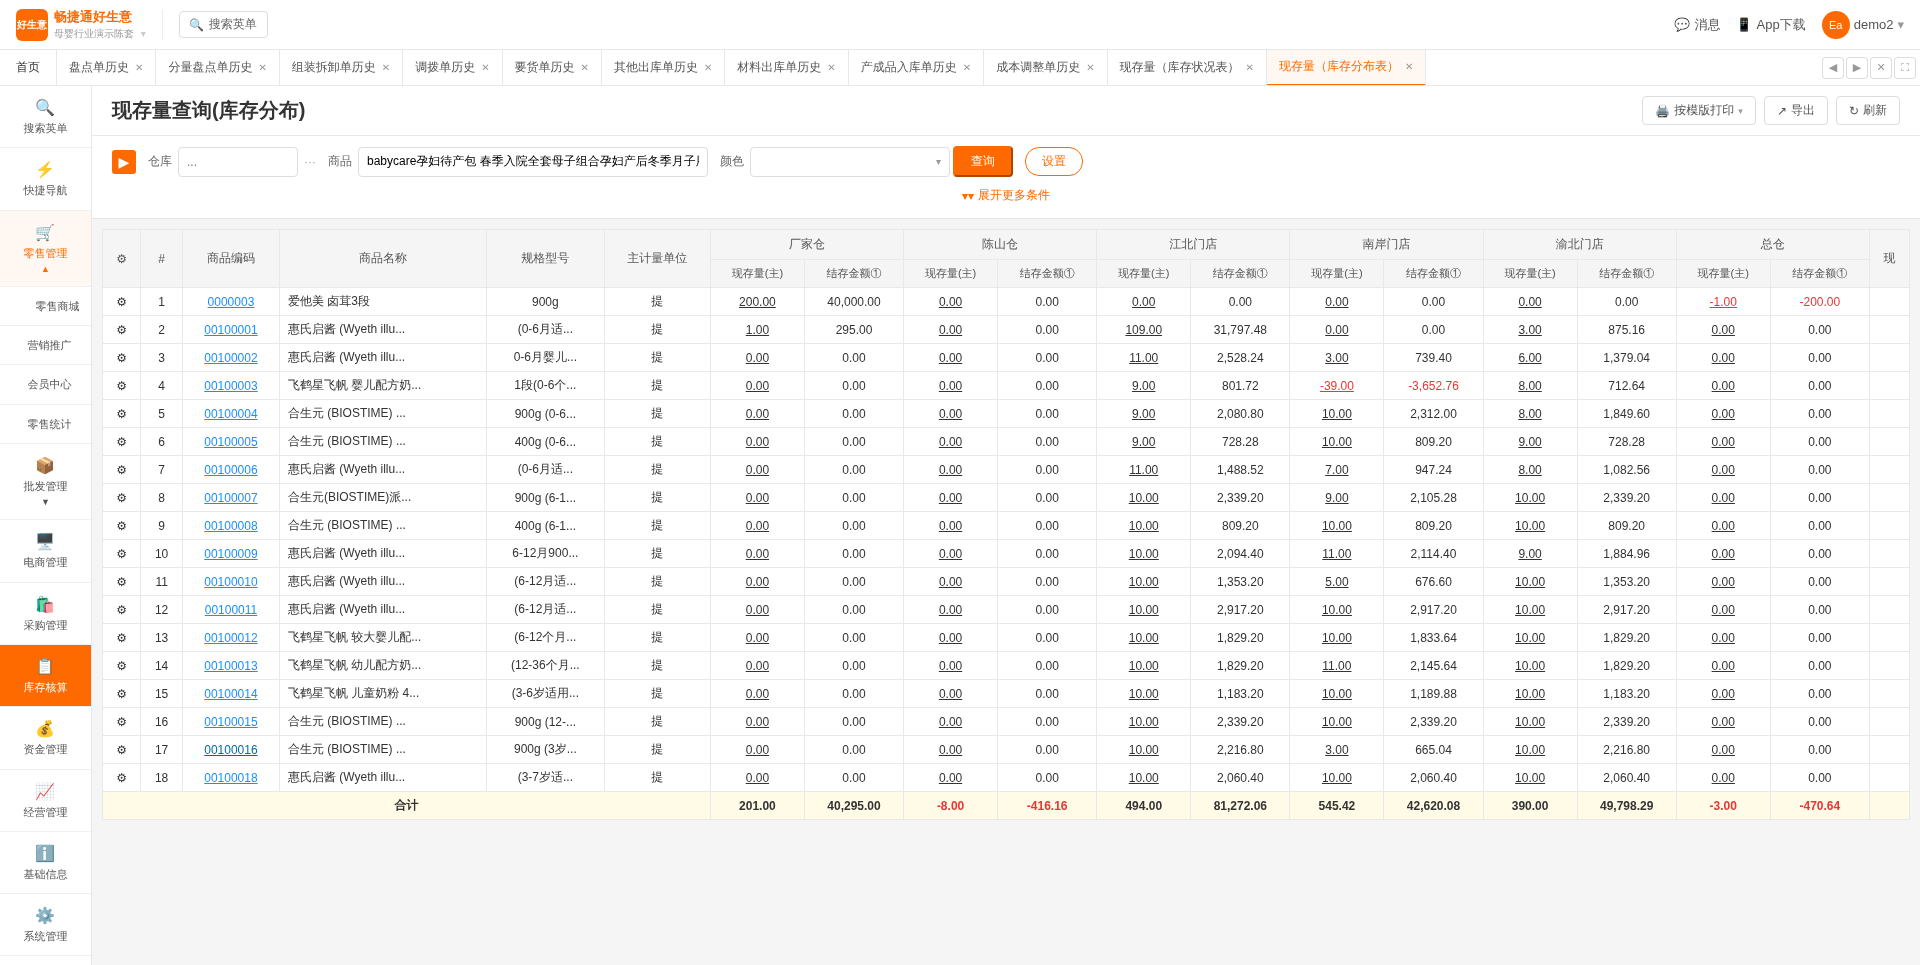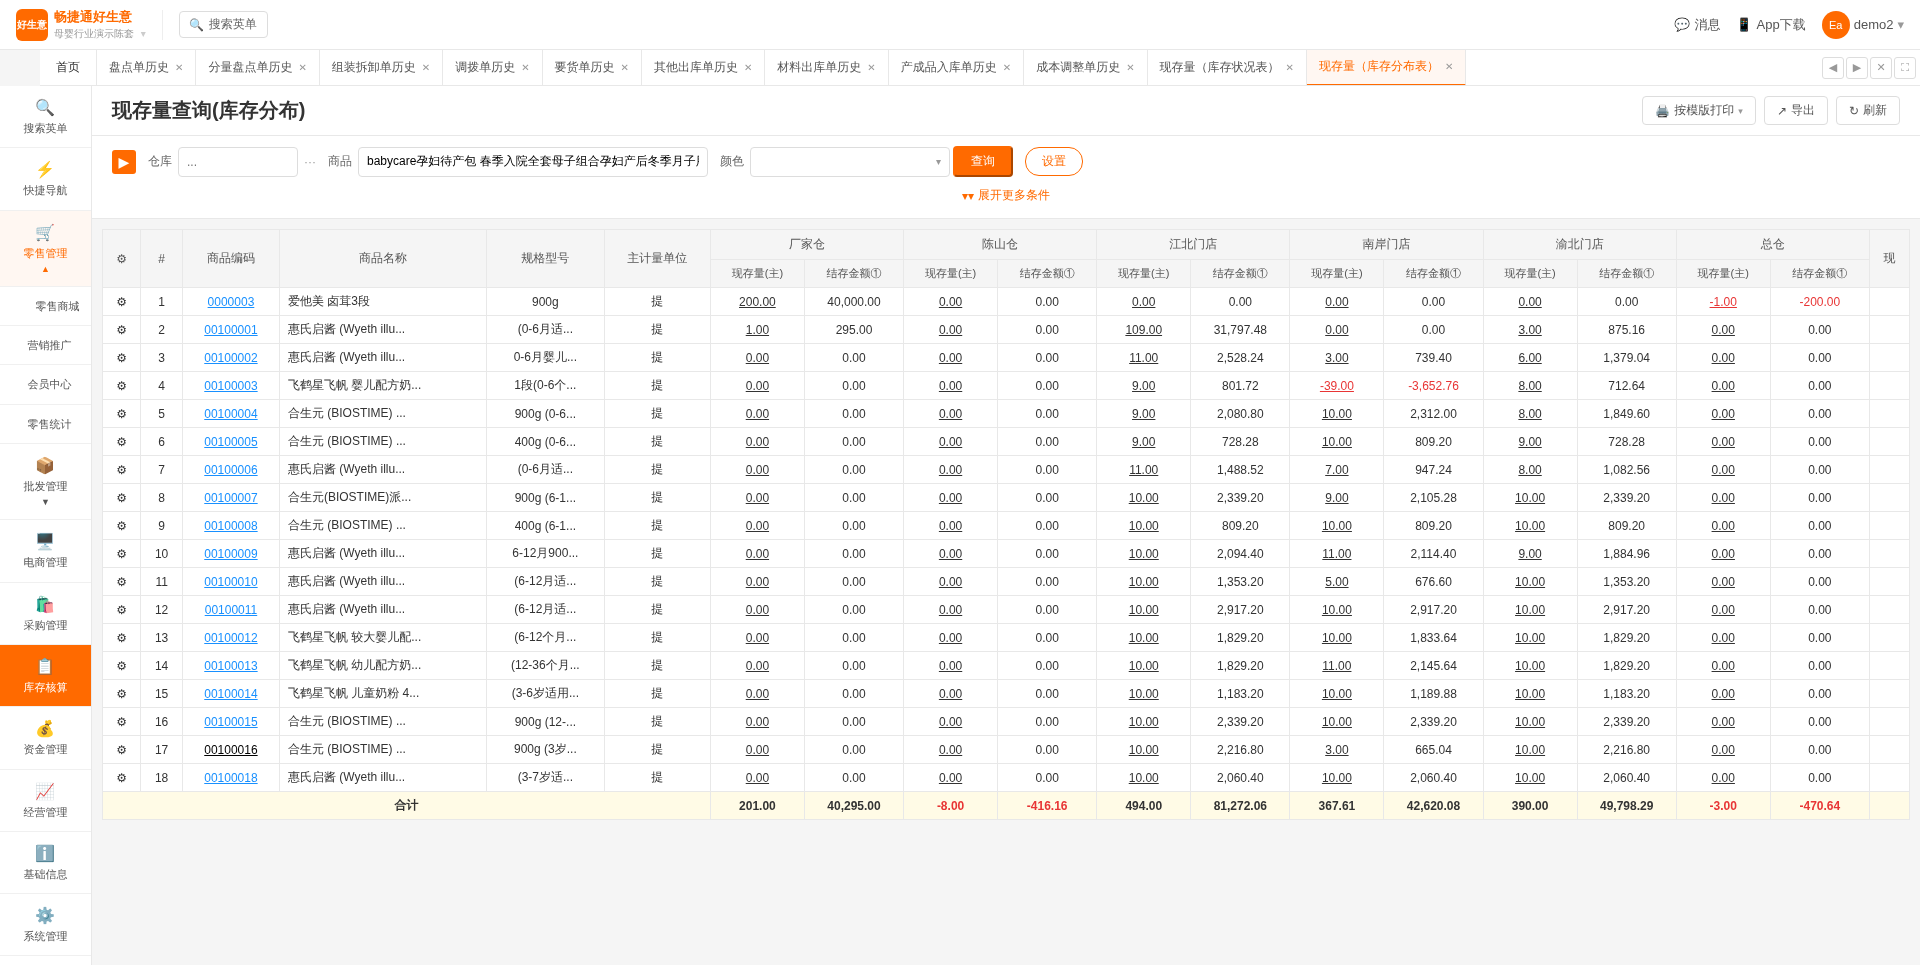--- a/index.html
+++ b/index.html
@@ -24,21 +24,20 @@
     .avatar { width: 28px; height: 28px; border-radius: 50%; background: #ff6a00; display: flex; align-items: center; justify-content: center; color: white; font-size: 11px; }
 
     
     .nav-tabs {
       height: 36px;
       background: #fff;
       display: flex;
       align-items: center;
       border-bottom: 1px solid #e8e8e8;
       overflow: hidden;
-      margin-left: 40px;
     }
     .nav-tab {
       height: 36px;
       display: flex;
       align-items: center;
       padding: 0 12px;
       font-size: 12px;
       cursor: pointer;
       white-space: nowrap;
       border-right: 1px solid #e8e8e8;
@@ -673,21 +672,21 @@
     <td class="">2,339.20</td>
     <td class="underline">10.00</td>
     <td>2,339.20</td>
     <td class="underline ">0.00</td>
     <td class="">0.00</td>
     <td></td>
   </tr>
             <tr>
     <td class="gear-cell">⚙</td>
     <td>17</td>
-    <td class="underline" style="color:#000000;">00100016</td>
+    <td class="underline" style="color:#0369a1;">00100016</td>
     <td class="text-left" style="max-width:160px;overflow:hidden;text-overflow:ellipsis;">合生元 (BIOSTIME) ...</td>
     <td>900g (3岁...</td>
     <td>提</td>
     <td class="underline">0.00</td>
     <td>0.00</td>
     <td class="underline">0.00</td>
     <td>0.00</td>
     <td class="underline">10.00</td>
     <td>2,216.80</td>
     <td class="underline ">3.00</td>
@@ -722,21 +721,21 @@
           </tbody>
         <tfoot>
           <tr class="summary-row">
             <td colspan="6" style="text-align:center;font-weight:600;">合计</td>
             <td>201.00</td>
             <td>40,295.00</td>
             <td class="red">-8.00</td>
             <td class="red">-416.16</td>
             <td>494.00</td>
             <td>81,272.06</td>
-            <td>367.61</td>
+            <td>545.42</td>
             <td>42,620.08</td>
             <td>390.00</td>
             <td>49,798.29</td>
             <td class="red">-3.00</td>
             <td class="red">-470.64</td>
             <td></td>
           </tr>
         </tfoot>
       </table>
     </div>

